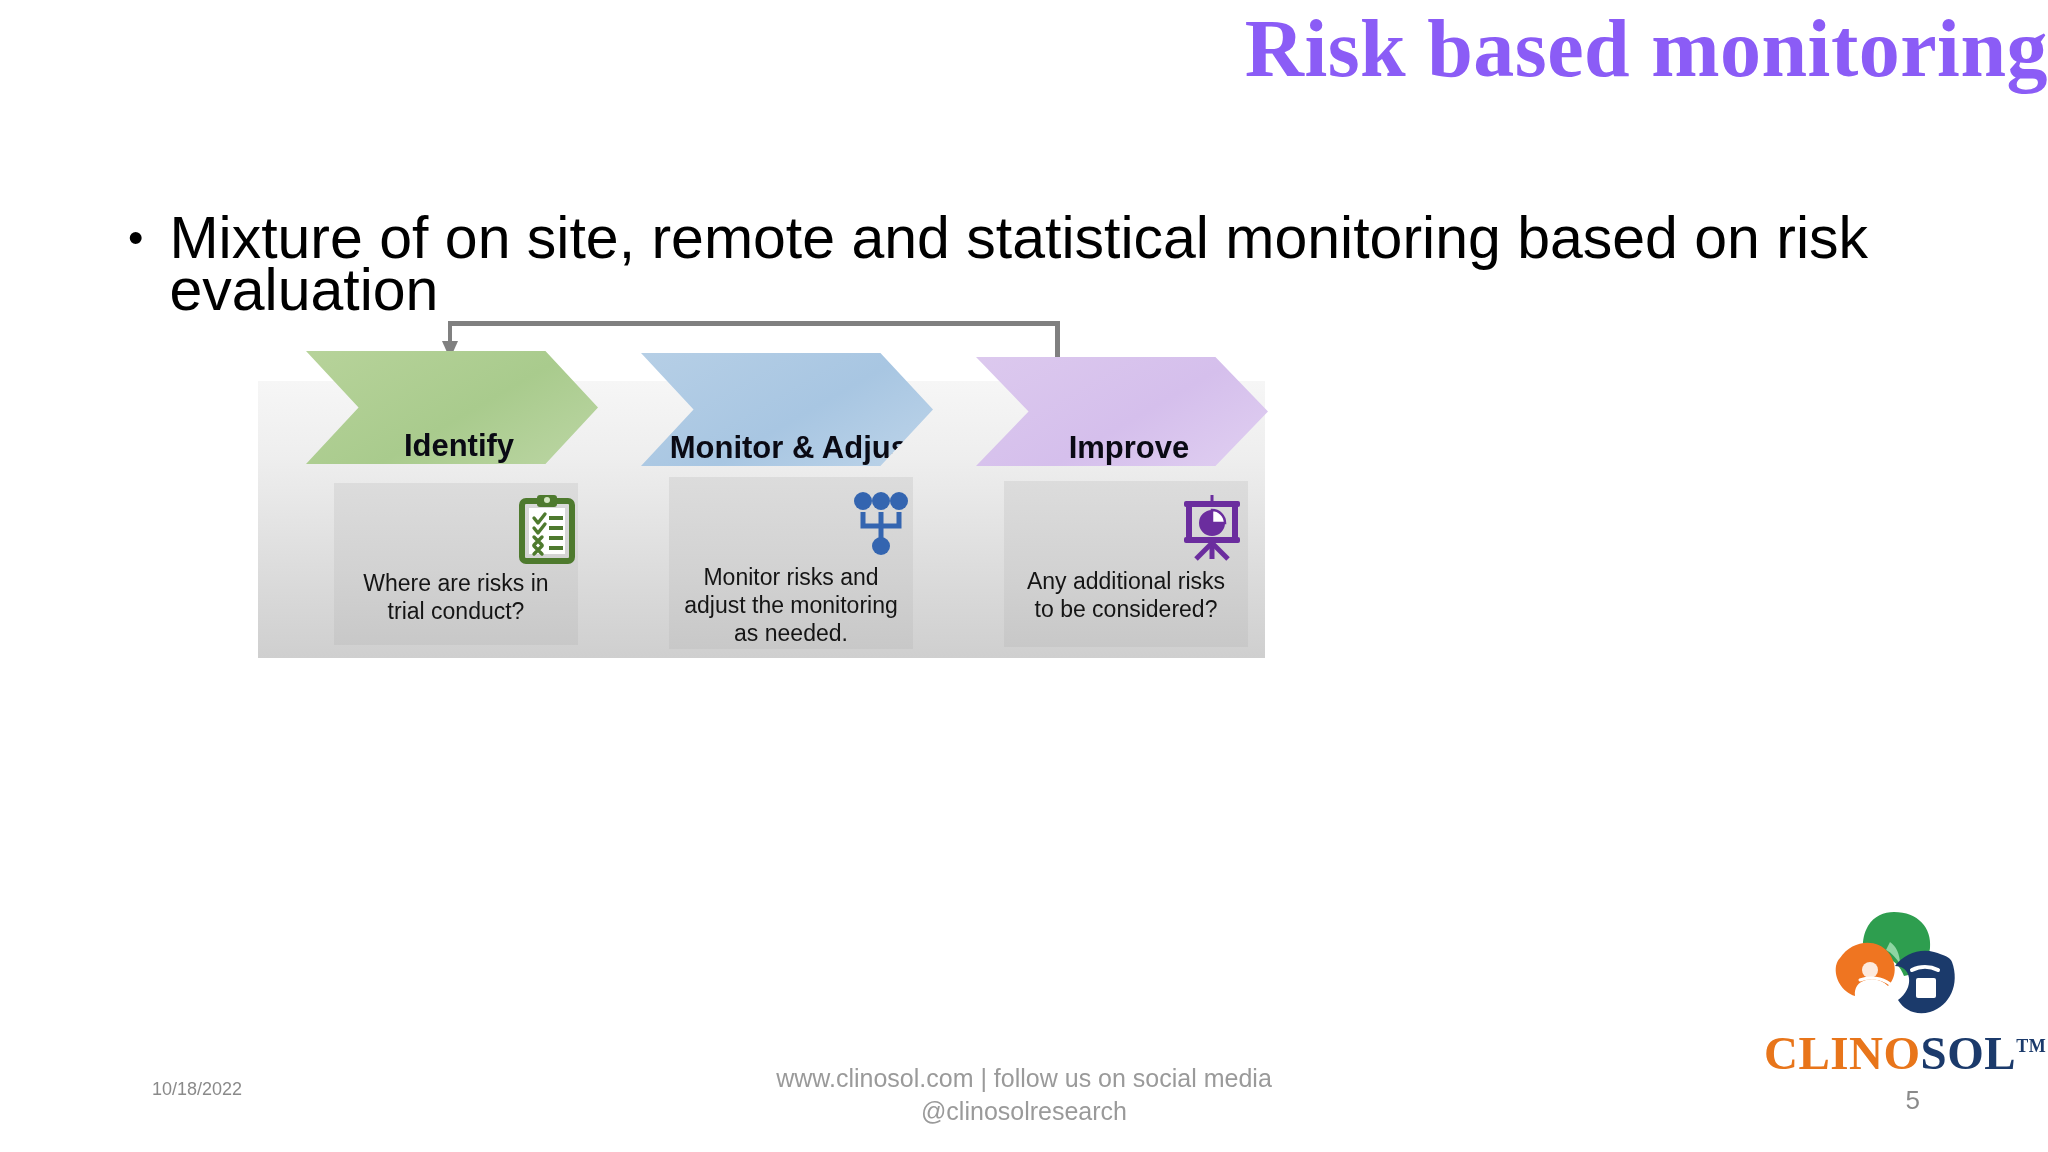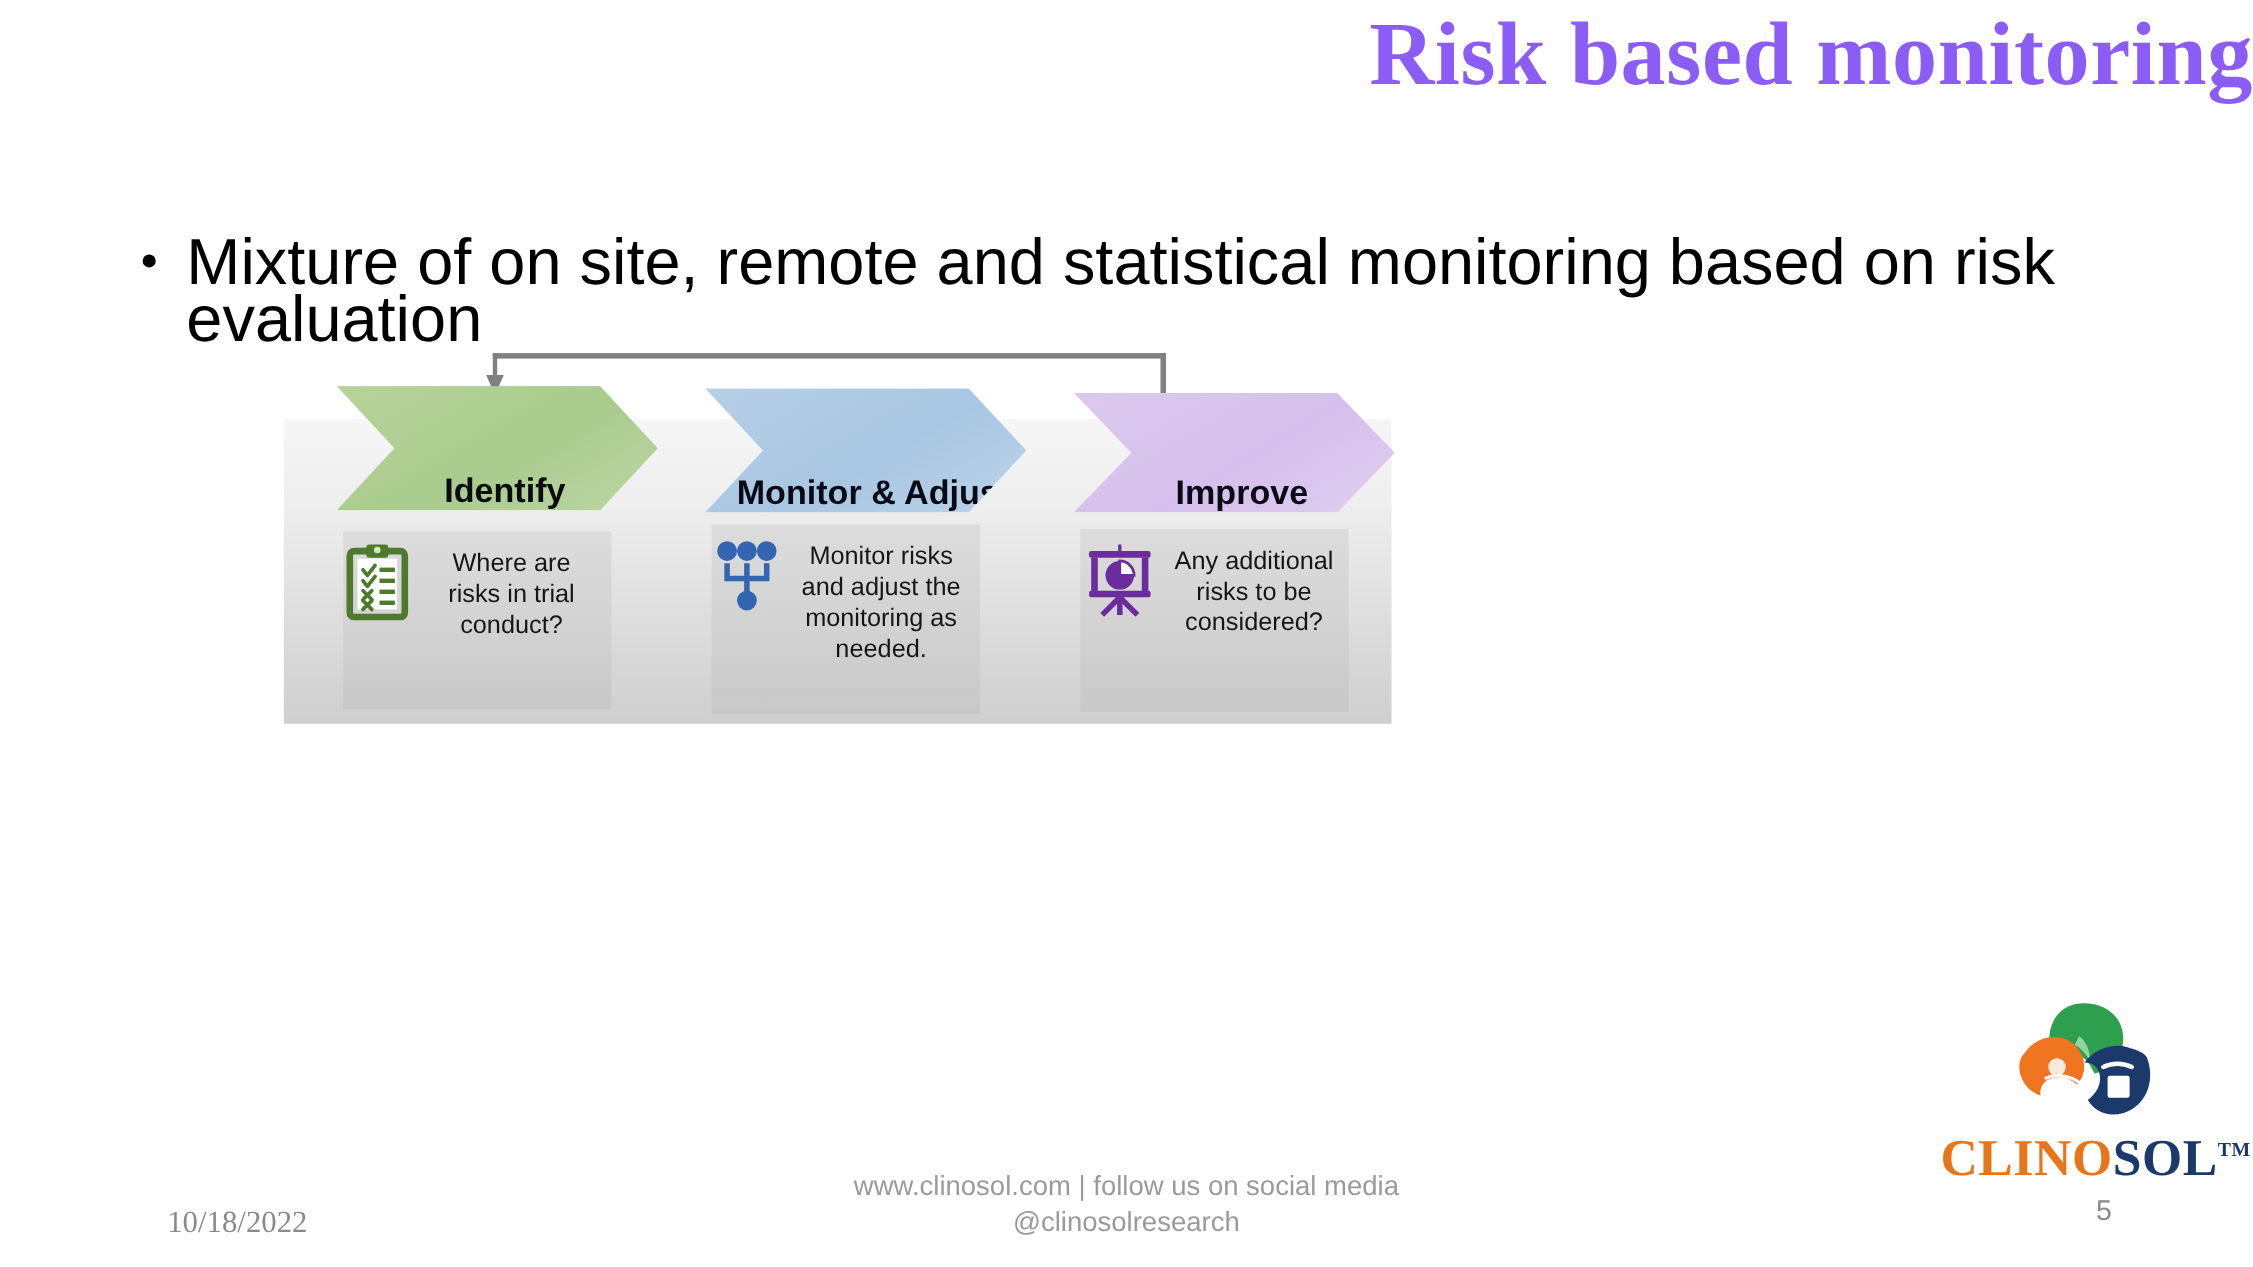--- a/index.html
+++ b/index.html
@@ -147,28 +147,28 @@
     line-height: 1.12;
     padding-left: 14px;
     font-family: "Liberation Sans", sans-serif;
   }
   .chev-green  { background: linear-gradient(150deg, #b7d39a 0%, #a9cb8d 55%, #bcd6a4 100%); }
   .chev-blue   { background: linear-gradient(150deg, #b6cfe6 0%, #a8c6e2 55%, #bdd4e9 100%); }
   .chev-purple { background: linear-gradient(150deg, #dcc9ee 0%, #d5bfec 55%, #e0cff1 100%); }
 
   .card {
     position: absolute;
-    left: 54px;
+    left: 76px;
     top: 132px;
     width: 244px;
     height: 162px;
     background: linear-gradient(180deg, #dcdcdc 0%, #d2d2d2 55%, #c8c8c8 100%);
     display: flex;
-    flex-direction: row;
-    align-items: flex-start;
+    flex-direction: column;
+    align-items: flex-end;
     justify-content: flex-start;
     padding-top: 10px;
     box-sizing: border-box;
   }
   .card-icon {
     height: 72px;
     display: flex;
     align-items: center;
     justify-content: center;
   }
@@ -209,24 +209,24 @@
     white-space: nowrap;
   }
   .w-orange { color: #e8751a; margin-top: 20px; }
   .w-navy   { color: #1b3a6b; }
   .w-tm     { color: #1b3a6b; font-size: 18px; vertical-align: super; }
 
   
   .footer-date {
     position: absolute;
     left: 152px;
-    bottom: 24px;
-    font-size: 28px;
+    bottom: 52px;
+    font-size: 18px;
     color: #8a8a8a;
-    font-family: Liberation Serif, serif;
+    font-family: Liberation Sans, sans-serif;
   }
   .footer-center {
     position: absolute;
     left: 50%;
     transform: translateX(-50%);
     bottom: 24px;
     text-align: center;
     font-size: 25px;
     line-height: 33px;
     color: #9a9a9a;

